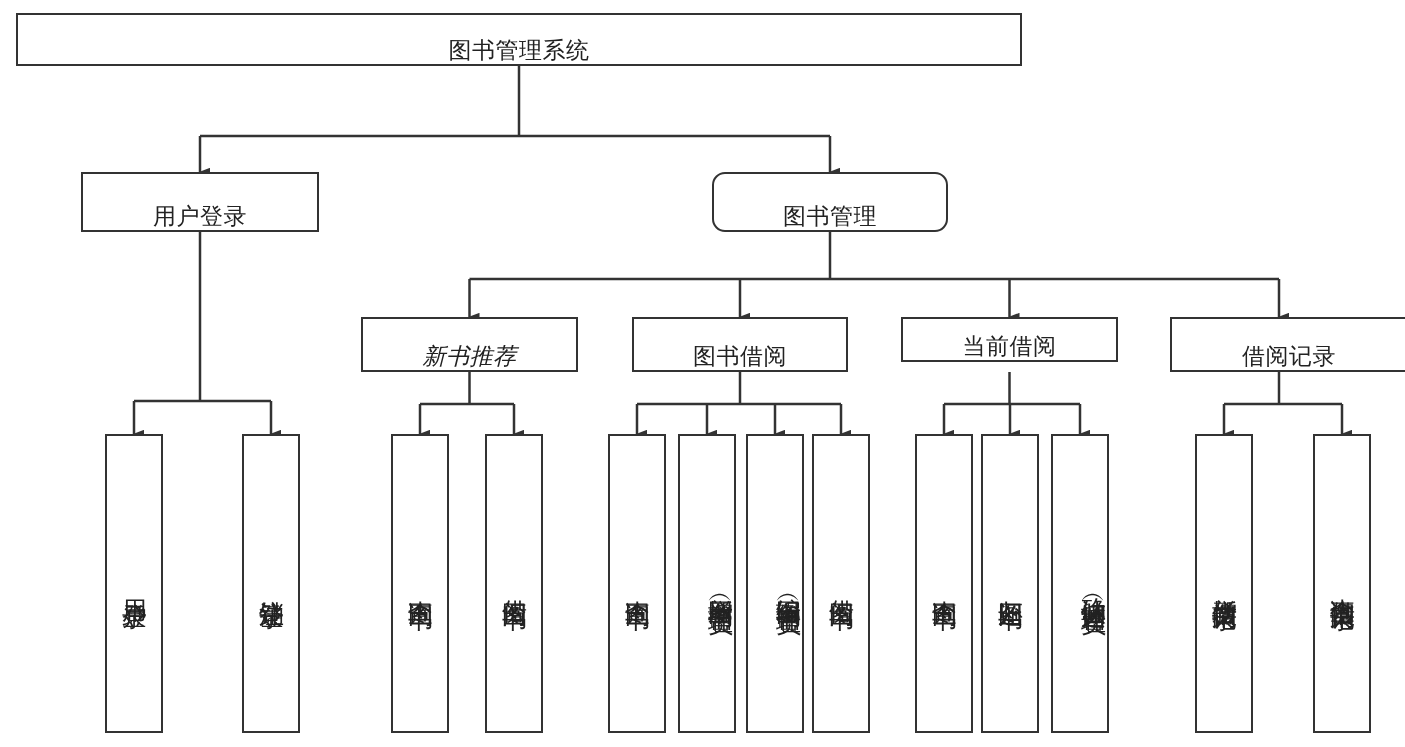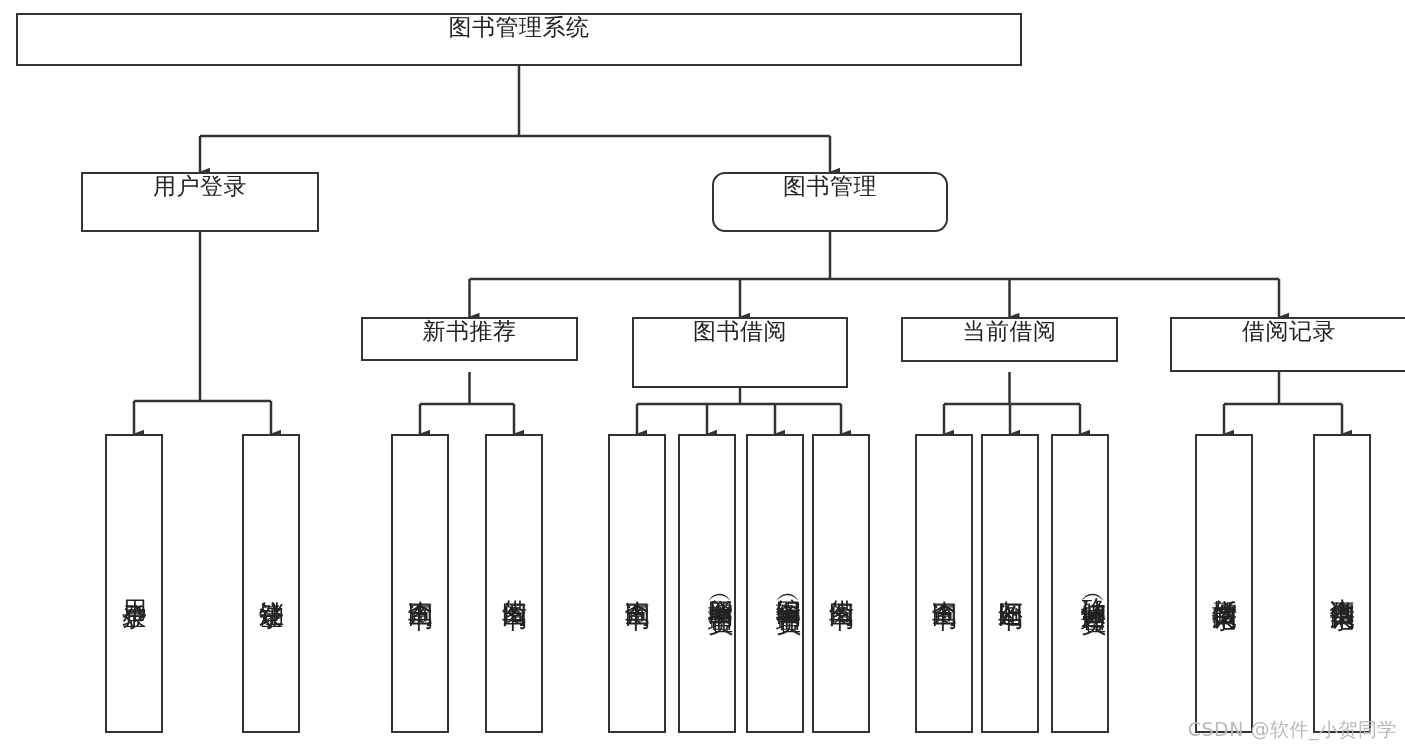--- a/index.html
+++ b/index.html
@@ -22,21 +22,21 @@
     width: 1405px;
     height: 747px;
     pointer-events: none;
   }
   .node {
     position: absolute;
     box-sizing: border-box;
     border: 2.5px solid #333333;
     background: #ffffff;
     display: flex;
-    align-items: flex-start;
+    align-items: flex-end;
     justify-content: center;
     color: #222222;
     line-height: 1.12;
     letter-spacing: 0.5px;
   }
   .node.horiz {
     font-size: 23px;
     text-align: center;
   }
   .node.vert {
@@ -121,24 +121,24 @@
   <div id="nodes">
       <div class="node horiz" id="node-root" style="left: 16px; top: 13px; width: 1006px; height: 53px;">
         <span class="label">图书管理系统</span>
       </div>
       <div class="node horiz" id="node-user_login" style="left: 81px; top: 172px; width: 238px; height: 60px;">
         <span class="label">用户登录</span>
       </div>
       <div class="node horiz" id="node-book_mgmt" style="left: 712px; top: 172px; width: 236px; height: 60px; border-radius: 13px;">
         <span class="label">图书管理</span>
       </div>
-      <div class="node horiz" id="node-new_rec" style="left: 361px; top: 317px; width: 217px; height: 44px;">
+      <div class="node horiz" id="node-new_rec" style="left: 361px; top: 317px; width: 217px; height: 55px; font-style: italic;">
         <span class="label">新书推荐</span>
       </div>
-      <div class="node horiz" id="node-borrow" style="left: 632px; top: 317px; width: 216px; height: 71px;">
+      <div class="node horiz" id="node-borrow" style="left: 632px; top: 317px; width: 216px; height: 55px;">
         <span class="label">图书借阅</span>
       </div>
       <div class="node horiz" id="node-current" style="left: 901px; top: 317px; width: 217px; height: 45px;">
         <span class="label">当前借阅</span>
       </div>
       <div class="node horiz" id="node-records" style="left: 1170px; top: 317px; width: 238px; height: 55px;">
         <span class="label">借阅记录</span>
       </div>
       <div class="node vert midal" id="node-leaf_login" style="left: 105px; top: 434px; width: 58px; height: 299px;">
         <span class="label">用户登录</span>
@@ -174,14 +174,13 @@
         <span class="label">确认归还（管理员）</span>
       </div>
       <div class="node vert midal" id="node-re_add" style="left: 1195px; top: 434px; width: 58px; height: 299px;">
         <span class="label">新增借阅记录</span>
       </div>
       <div class="node vert midal" id="node-re_query" style="left: 1313px; top: 434px; width: 58px; height: 299px;">
         <span class="label">查询借阅记录</span>
       </div>
     </div>
 
-  <div id="watermark">CSDN @软件_小贺同学</div>
 </div>
 
 </body></html>

